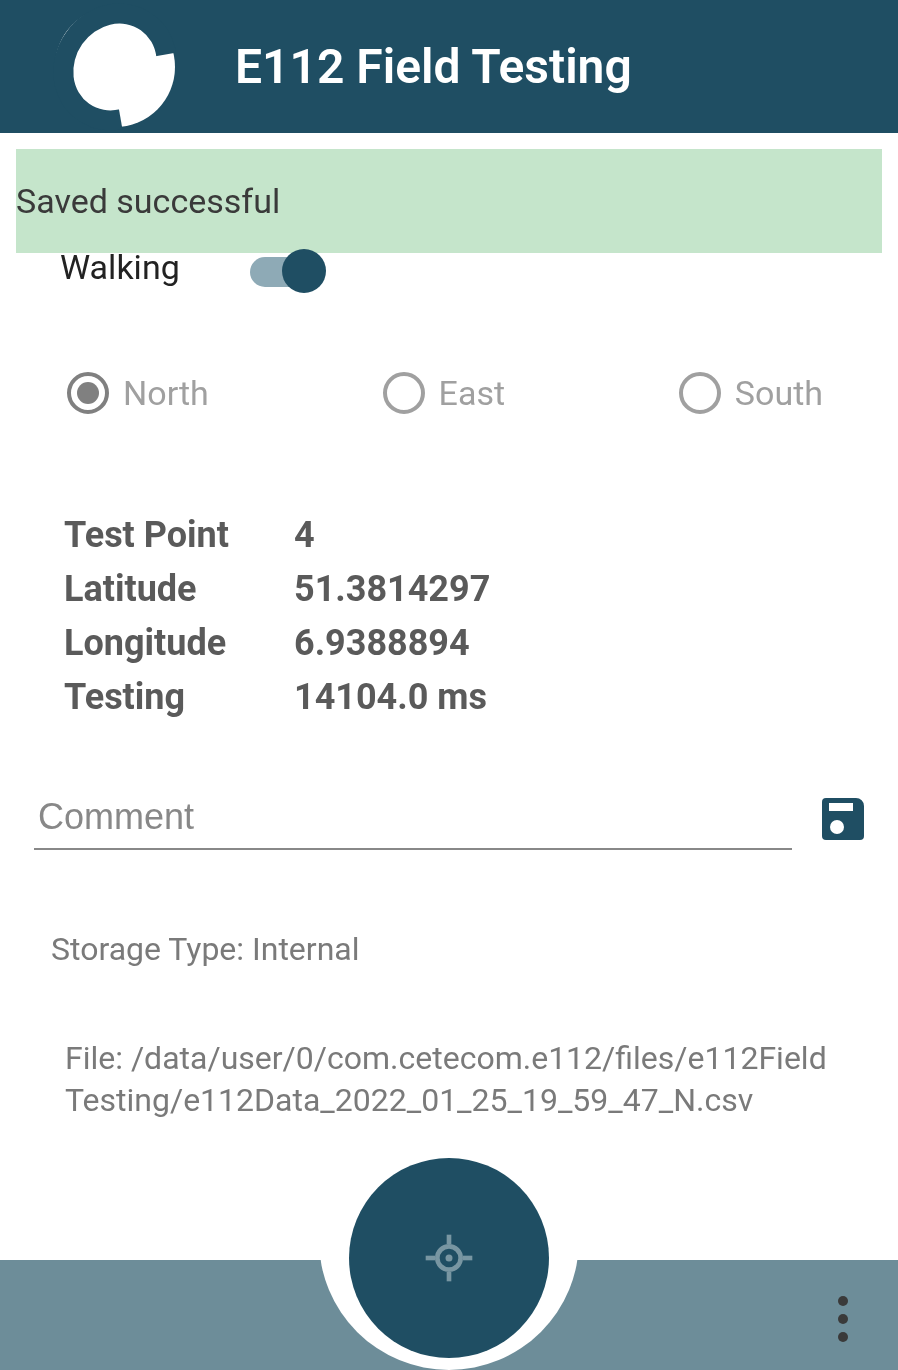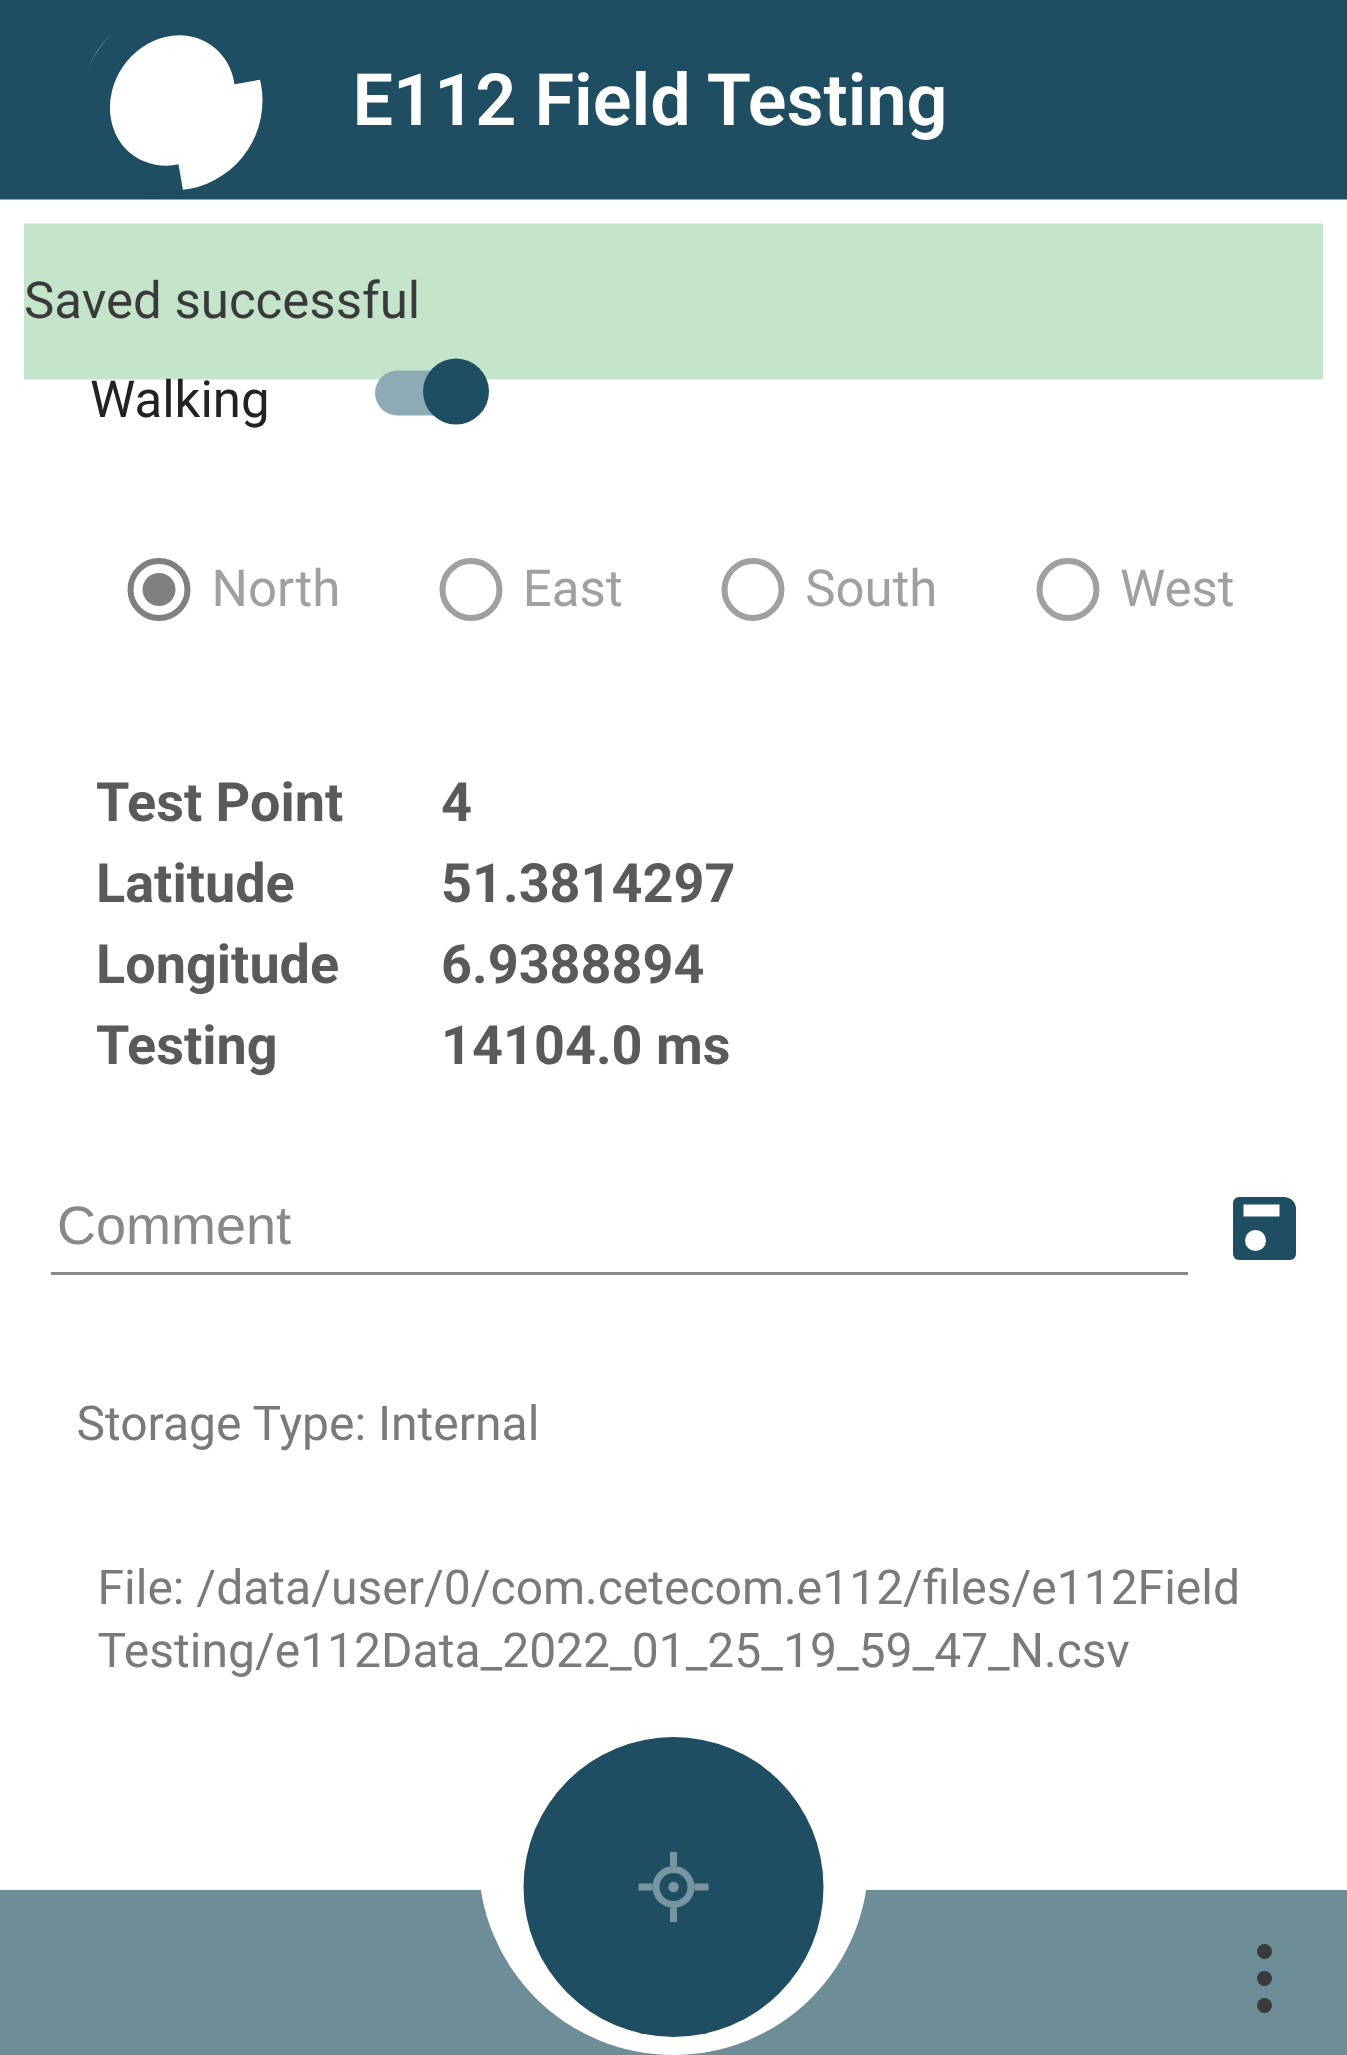--- a/index.html
+++ b/index.html
@@ -54,21 +54,21 @@
   }
   .toggles {
     display: flex;
     justify-content: space-between;
     padding: 0 60px;
     margin-top: -6px;
     align-items: center;
   }
   .tog-group {
     display: flex;
-    align-items: flex-start;
+    align-items: flex-end;
     gap: 70px;
   }
   .tog-label { font-size: 34px; color: #222; }
   .switch {
     width: 70px;
     height: 30px;
     background: #8eaab6;
     border-radius: 30px;
     position: relative;
   }
@@ -78,21 +78,21 @@
     right: -6px;
     top: -8px;
     width: 44px;
     height: 44px;
     background: #1f4e63;
     border-radius: 50%;
   }
   .radios {
     display: flex;
     justify-content: space-between;
-    padding: 0 75px 0 85px;
+    padding: 0 75px 0 67px;
     margin-top: 85px;
   }
   .radio {
     display: flex;
     align-items: center;
     gap: 14px;
     color: #a0a0a0;
     font-size: 34px;
   }
   .radio-circle {
@@ -246,24 +246,20 @@
     <div class="radio-circle sel"></div>
     <span>North</span>
   </div>
   <div class="radio">
     <div class="radio-circle"></div>
     <span>East</span>
   </div>
   <div class="radio">
     <div class="radio-circle"></div>
     <span>South</span>
-  </div>
-  <div class="radio">
-    <div class="radio-circle"></div>
-    <span>West</span>
   </div>
 </div>
 
 <div class="details">
   <div class="row">
     <div class="row-label">Test Point</div>
     <div class="row-value">4</div>
   </div>
   <div class="row">
     <div class="row-label">Latitude</div>

